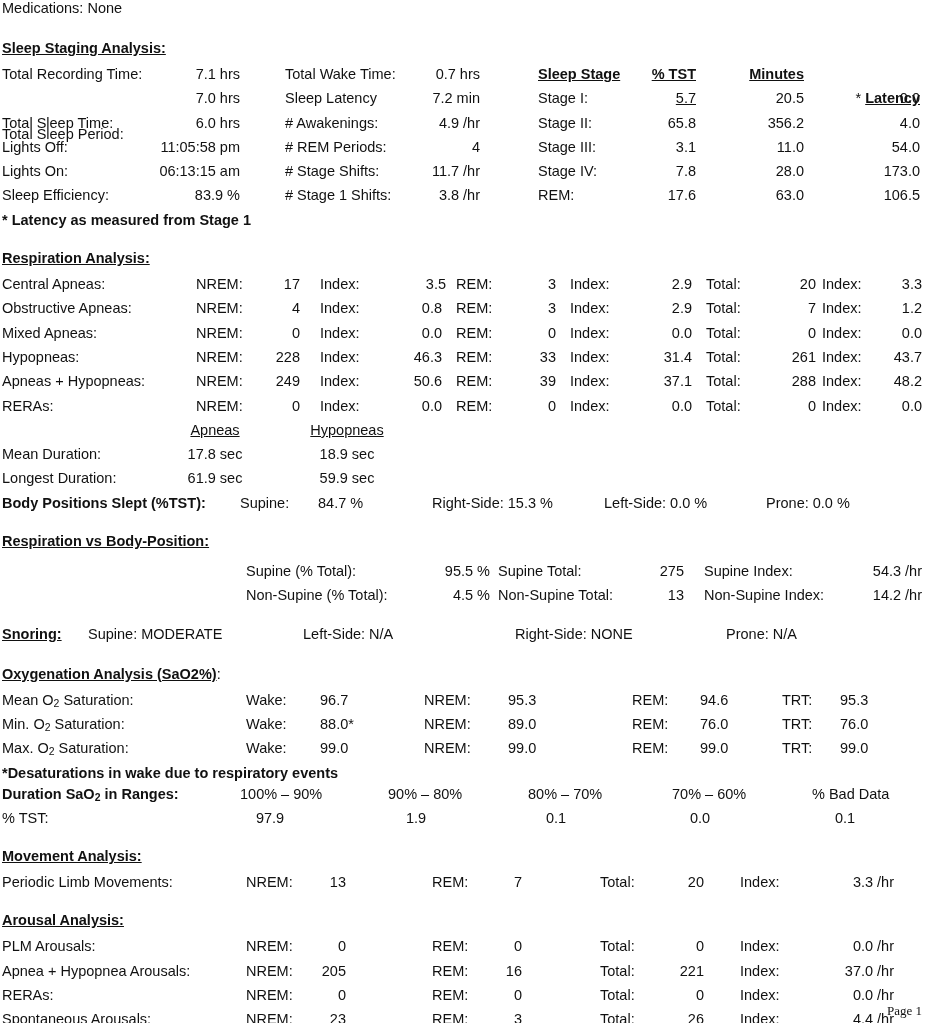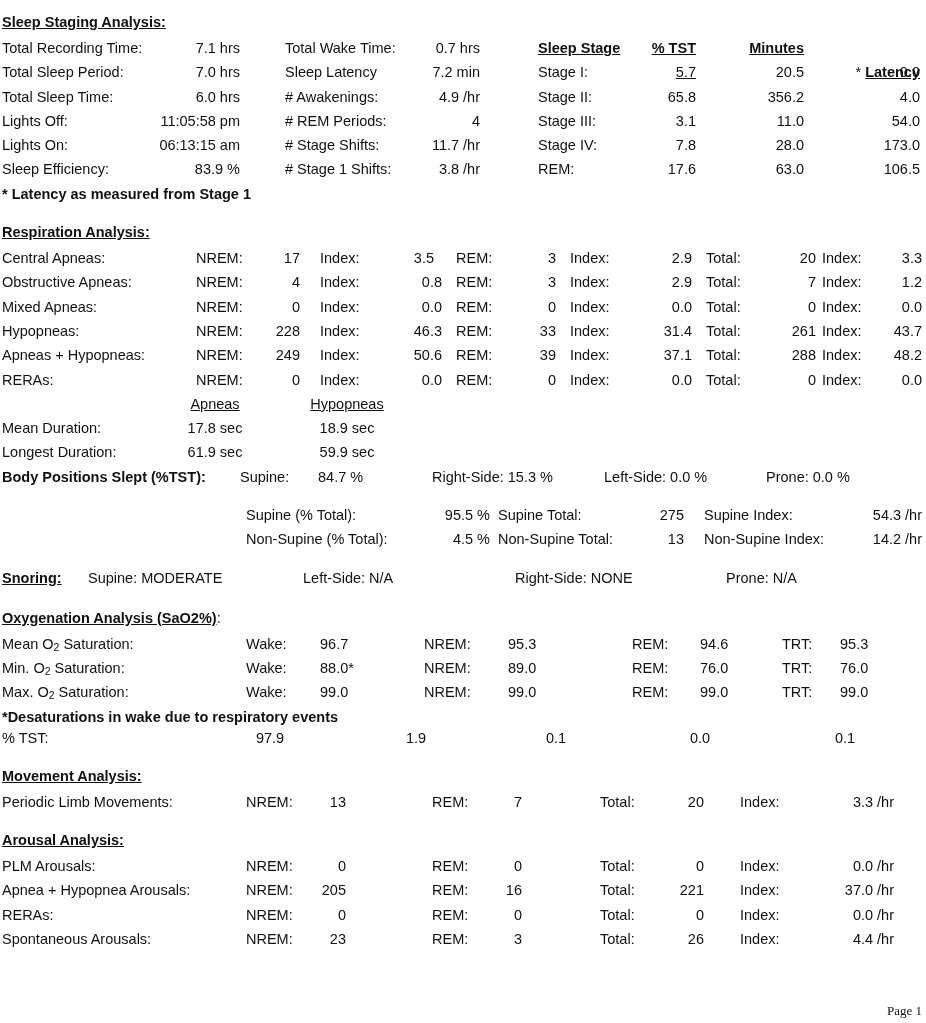--- a/index.html
+++ b/index.html
@@ -32,40 +32,43 @@
     position:absolute; right:4px; bottom:4px;
     font-family:"Liberation Serif", serif;
     font-size:13px;
   }
 </style>
 </head>
 <body>
 
 <div class="page">
 
+  <div class="row" style="height:26px;">
+    <span class="cell l" style="left:2px;">Medications: None</span>
+  </div>
 
   <div class="spacer"></div>
 
   <div class="row" style="height:26px;">
     <span class="cell sec-head" style="left:2px;">Sleep Staging Analysis:</span>
   </div>
 
   <div class="row">
     <span class="cell l" style="left:2px;">Total Recording Time:</span>
     <span class="cell r" style="left:100px; width:140px;">7.1 hrs</span>
     <span class="cell l" style="left:285px;">Total Wake Time:</span>
     <span class="cell r" style="left:380px; width:100px;">0.7 hrs</span>
     <span class="cell l und bold" style="left:538px;">Sleep Stage</span>
     <span class="cell r und bold" style="left:640px; width:56px;">% TST</span>
     <span class="cell r und bold" style="left:730px; width:74px;">Minutes</span>
     <span class="cell r" style="left:820px; width:100px;margin-top:24px;"><span>* </span><span class="und bold">Latency</span></span>
   </div>
 
   <div class="row">
-    <span class="cell l" style="left:2px;">Total Sleep Period:</span>
+    <span class="cell l" style="left:2px;margin-top:36px;">Total Sleep Period:</span>
     <span class="cell r" style="left:100px; width:140px;">7.0 hrs</span>
     <span class="cell l" style="left:285px;">Sleep Latency</span>
     <span class="cell r" style="left:380px; width:100px;">7.2 min</span>
     <span class="cell l" style="left:538px;">Stage I:</span>
     <span class="cell r" style="left:640px; width:56px;text-decoration:underline;">5.7</span>
     <span class="cell r" style="left:730px; width:74px;">20.5</span>
     <span class="cell r" style="left:820px; width:100px;">0.0</span>
   </div>
 
   <div class="row">
@@ -120,21 +123,21 @@
 
   <div class="row" style="height:26px;">
     <span class="cell sec-head" style="left:2px;">Respiration Analysis:</span>
   </div>
 
   <div class="row">
     <span class="cell l" style="left:2px;">Central Apneas:</span>
     <span class="cell l" style="left:196px;">NREM:</span>
     <span class="cell r" style="left:196px; width:104px;">17</span>
     <span class="cell l" style="left:320px;">Index:</span>
-    <span class="cell r" style="left:312px; width:122px;">3.5</span>
+    <span class="cell r" style="left:324px; width:122px;">3.5</span>
     <span class="cell l" style="left:456px;">REM:</span>
     <span class="cell r" style="left:456px; width:100px;">3</span>
     <span class="cell l" style="left:570px;">Index:</span>
     <span class="cell r" style="left:570px; width:122px;">2.9</span>
     <span class="cell l" style="left:706px;">Total:</span>
     <span class="cell r" style="left:706px; width:110px;">20</span>
     <span class="cell l" style="left:822px;">Index:</span>
     <span class="cell r" style="left:822px; width:100px;">3.3</span>
   </div>
 
@@ -239,20 +242,23 @@
     <span class="cell l bold" style="left:2px;">Body Positions Slept (%TST):</span>
     <span class="cell l" style="left:240px;">Supine:</span>
     <span class="cell l" style="left:318px;">84.7 %</span>
     <span class="cell l" style="left:432px;">Right-Side: 15.3 %</span>
     <span class="cell l" style="left:604px;">Left-Side: 0.0 %</span>
     <span class="cell l" style="left:766px;">Prone: 0.0 %</span>
   </div>
 
   <div class="spacer"></div>
 
+  <div class="row" style="height:30px;">
+    <span class="cell sec-head" style="left:2px;">Respiration vs Body-Position:</span>
+  </div>
 
   <div class="row">
     <span class="cell l" style="left:246px;">Supine (% Total):</span>
     <span class="cell r" style="left:380px; width:110px;">95.5 %</span>
     <span class="cell l" style="left:498px;">Supine Total:</span>
     <span class="cell r" style="left:580px; width:104px;">275</span>
     <span class="cell l" style="left:704px;">Supine Index:</span>
     <span class="cell r" style="left:800px; width:122px;">54.3 /hr</span>
   </div>
 
@@ -314,20 +320,28 @@
     <span class="cell l" style="left:632px;">REM:</span>
     <span class="cell l" style="left:700px;">99.0</span>
     <span class="cell l" style="left:782px;">TRT:</span>
     <span class="cell l" style="left:840px;">99.0</span>
   </div>
 
   <div class="row" style="height:21px;">
     <span class="cell l bold" style="left:2px;">*Desaturations in wake due to respiratory events</span>
   </div>
 
+  <div class="row">
+    <span class="cell l bold" style="left:2px;"><span>Duration SaO</span><sub>2</sub><span> in Ranges:</span></span>
+    <span class="cell l" style="left:240px;">100% – 90%</span>
+    <span class="cell l" style="left:388px;">90% – 80%</span>
+    <span class="cell l" style="left:528px;">80% – 70%</span>
+    <span class="cell l" style="left:672px;">70% – 60%</span>
+    <span class="cell l" style="left:812px;">% Bad Data</span>
+  </div>
 
   <div class="row">
     <span class="cell l" style="left:2px;">% TST:</span>
     <span class="cell c" style="left:240px; width:60px;">97.9</span>
     <span class="cell c" style="left:388px; width:56px;">1.9</span>
     <span class="cell c" style="left:528px; width:56px;">0.1</span>
     <span class="cell c" style="left:672px; width:56px;">0.0</span>
     <span class="cell c" style="left:812px; width:66px;">0.1</span>
   </div>
 

